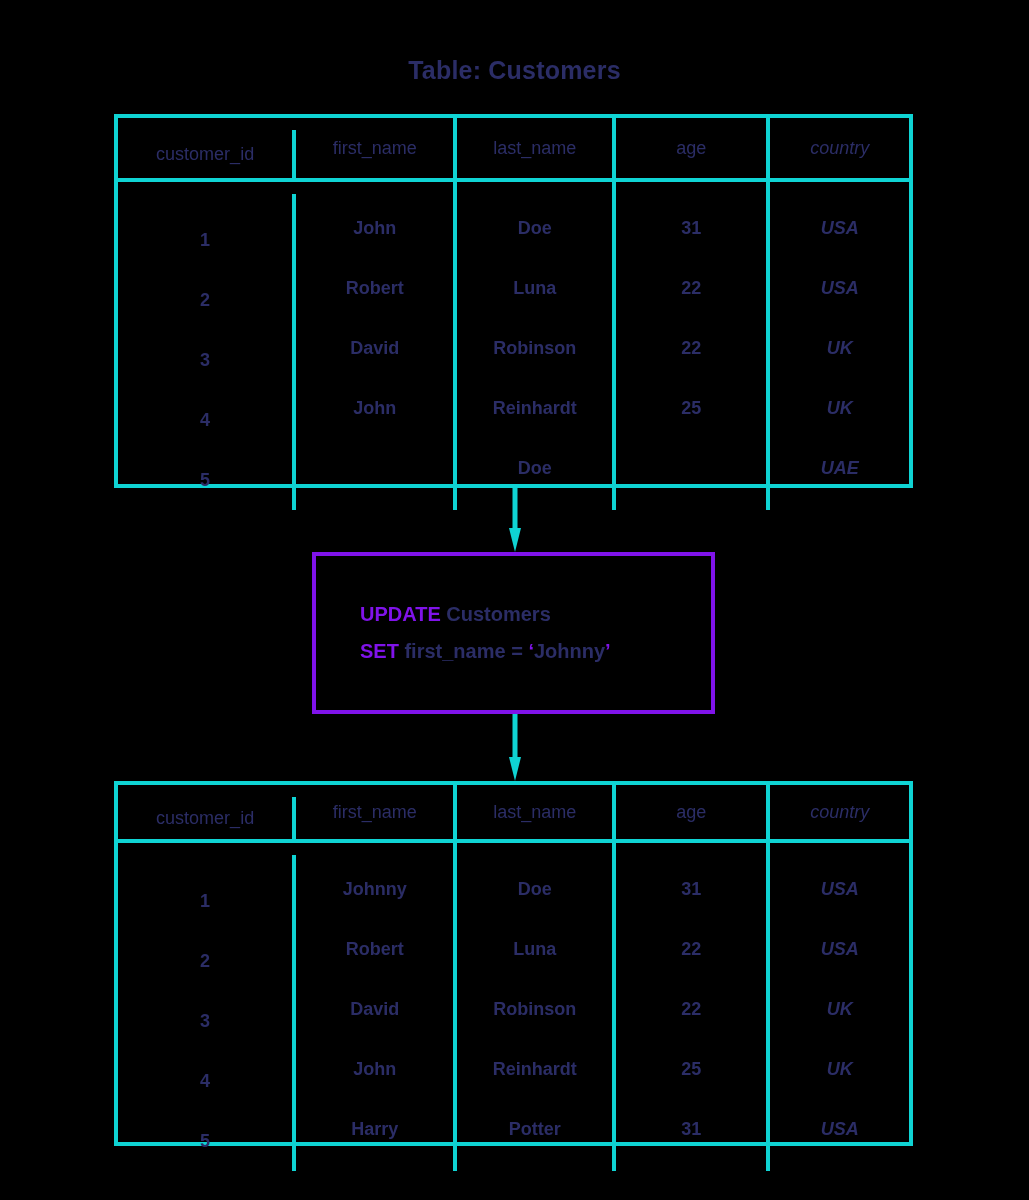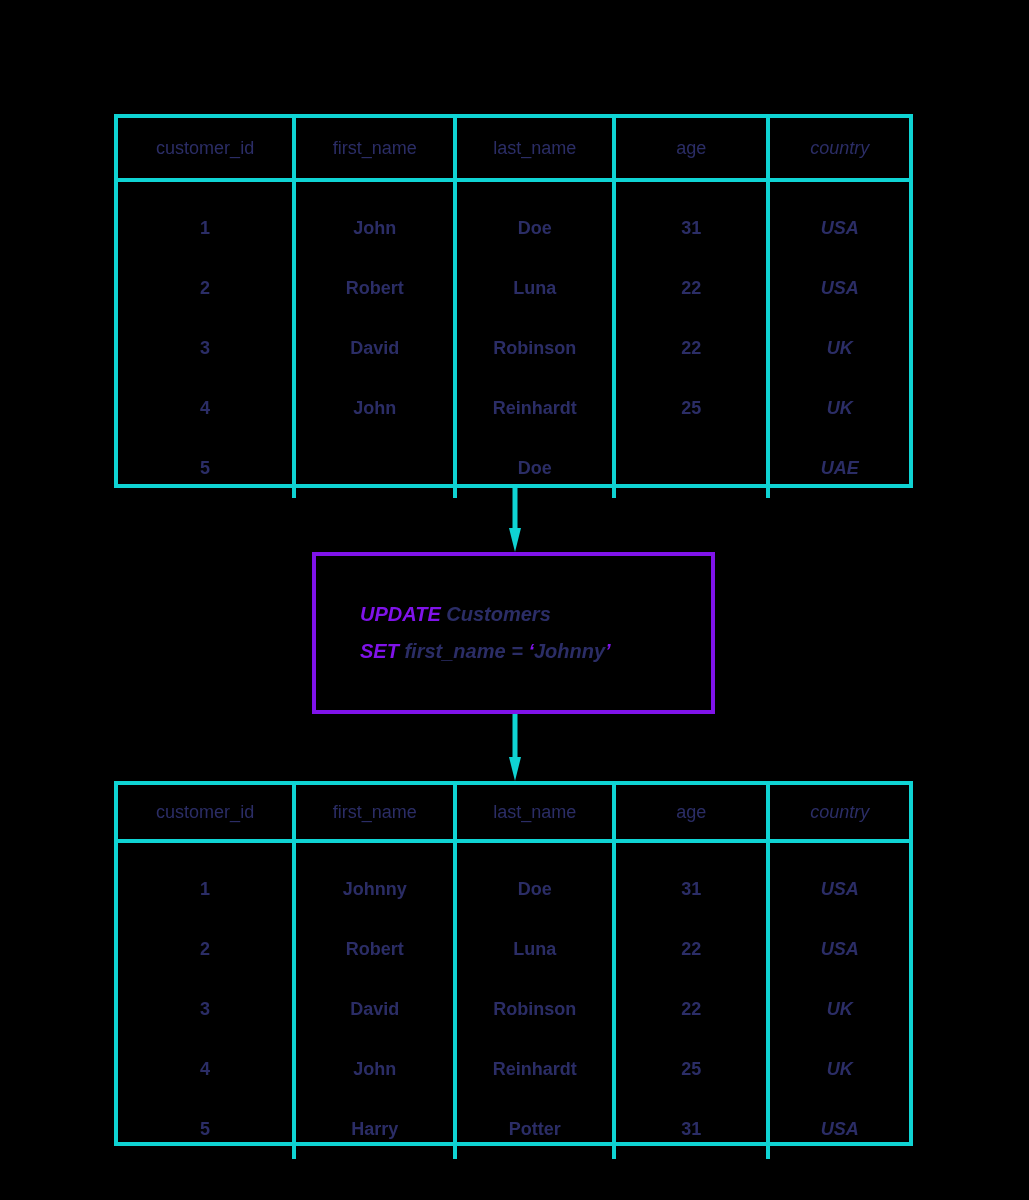--- a/index.html
+++ b/index.html
@@ -59,21 +59,21 @@
 
   .tbl-col {
     box-sizing: border-box;
     border-right: 4px solid #0fd4d4;
     display: flex;
     flex-direction: column;
   }
   .tbl-col:last-child { border-right: none; }
 
   
-  .col-w-0 { width: 185px; }
+  .col-w-0 { width: 185px; margin-top: 12px; }
   .col-w-1 { width: 167px; }
   .col-w-2 { width: 165px; }
   .col-w-3 { width: 160px; }
   .col-w-4 { width: 144px; font-style: italic; }
 
   .tbl-header-cell {
     box-sizing: border-box;
     border-right: 4px solid #0fd4d4;
     display: flex;
     align-items: center;
@@ -107,21 +107,20 @@
     left: 312px;
     top: 552px;
     width: 403px;
     height: 162px;
     box-sizing: border-box;
     border: 4px solid #8013ea;
     display: flex;
     flex-direction: column;
     justify-content: center;
     padding-left: 44px;
-    font-style: italic;
   }
   .query-line {
     color: #2b2d66;
     font-size: 20px;
     font-weight: bold;
     line-height: 37px;
     white-space: nowrap;
   }
   .kw { color: #8013ea; }
   .qt { color: #8013ea; }
@@ -134,20 +133,21 @@
   }
   #arrow-top    { top: 488px; height: 64px; }
   #arrow-bottom { top: 714px; height: 67px; }
   .arrow svg { display: block; }
 </style>
 </head>
 <body>
 
 <div class="stage">
 
+  <div class="page-title">Table: Customers</div>
 
   <div class="sql-table" id="table-before">
     <div class="tbl-header-row">
       <div class="tbl-header-cell col-w-0">customer_id</div>
       <div class="tbl-header-cell col-w-1">first_name</div>
       <div class="tbl-header-cell col-w-2">last_name</div>
       <div class="tbl-header-cell col-w-3">age</div>
       <div class="tbl-header-cell col-w-4">country</div>
     </div>
     <div class="tbl-body">

